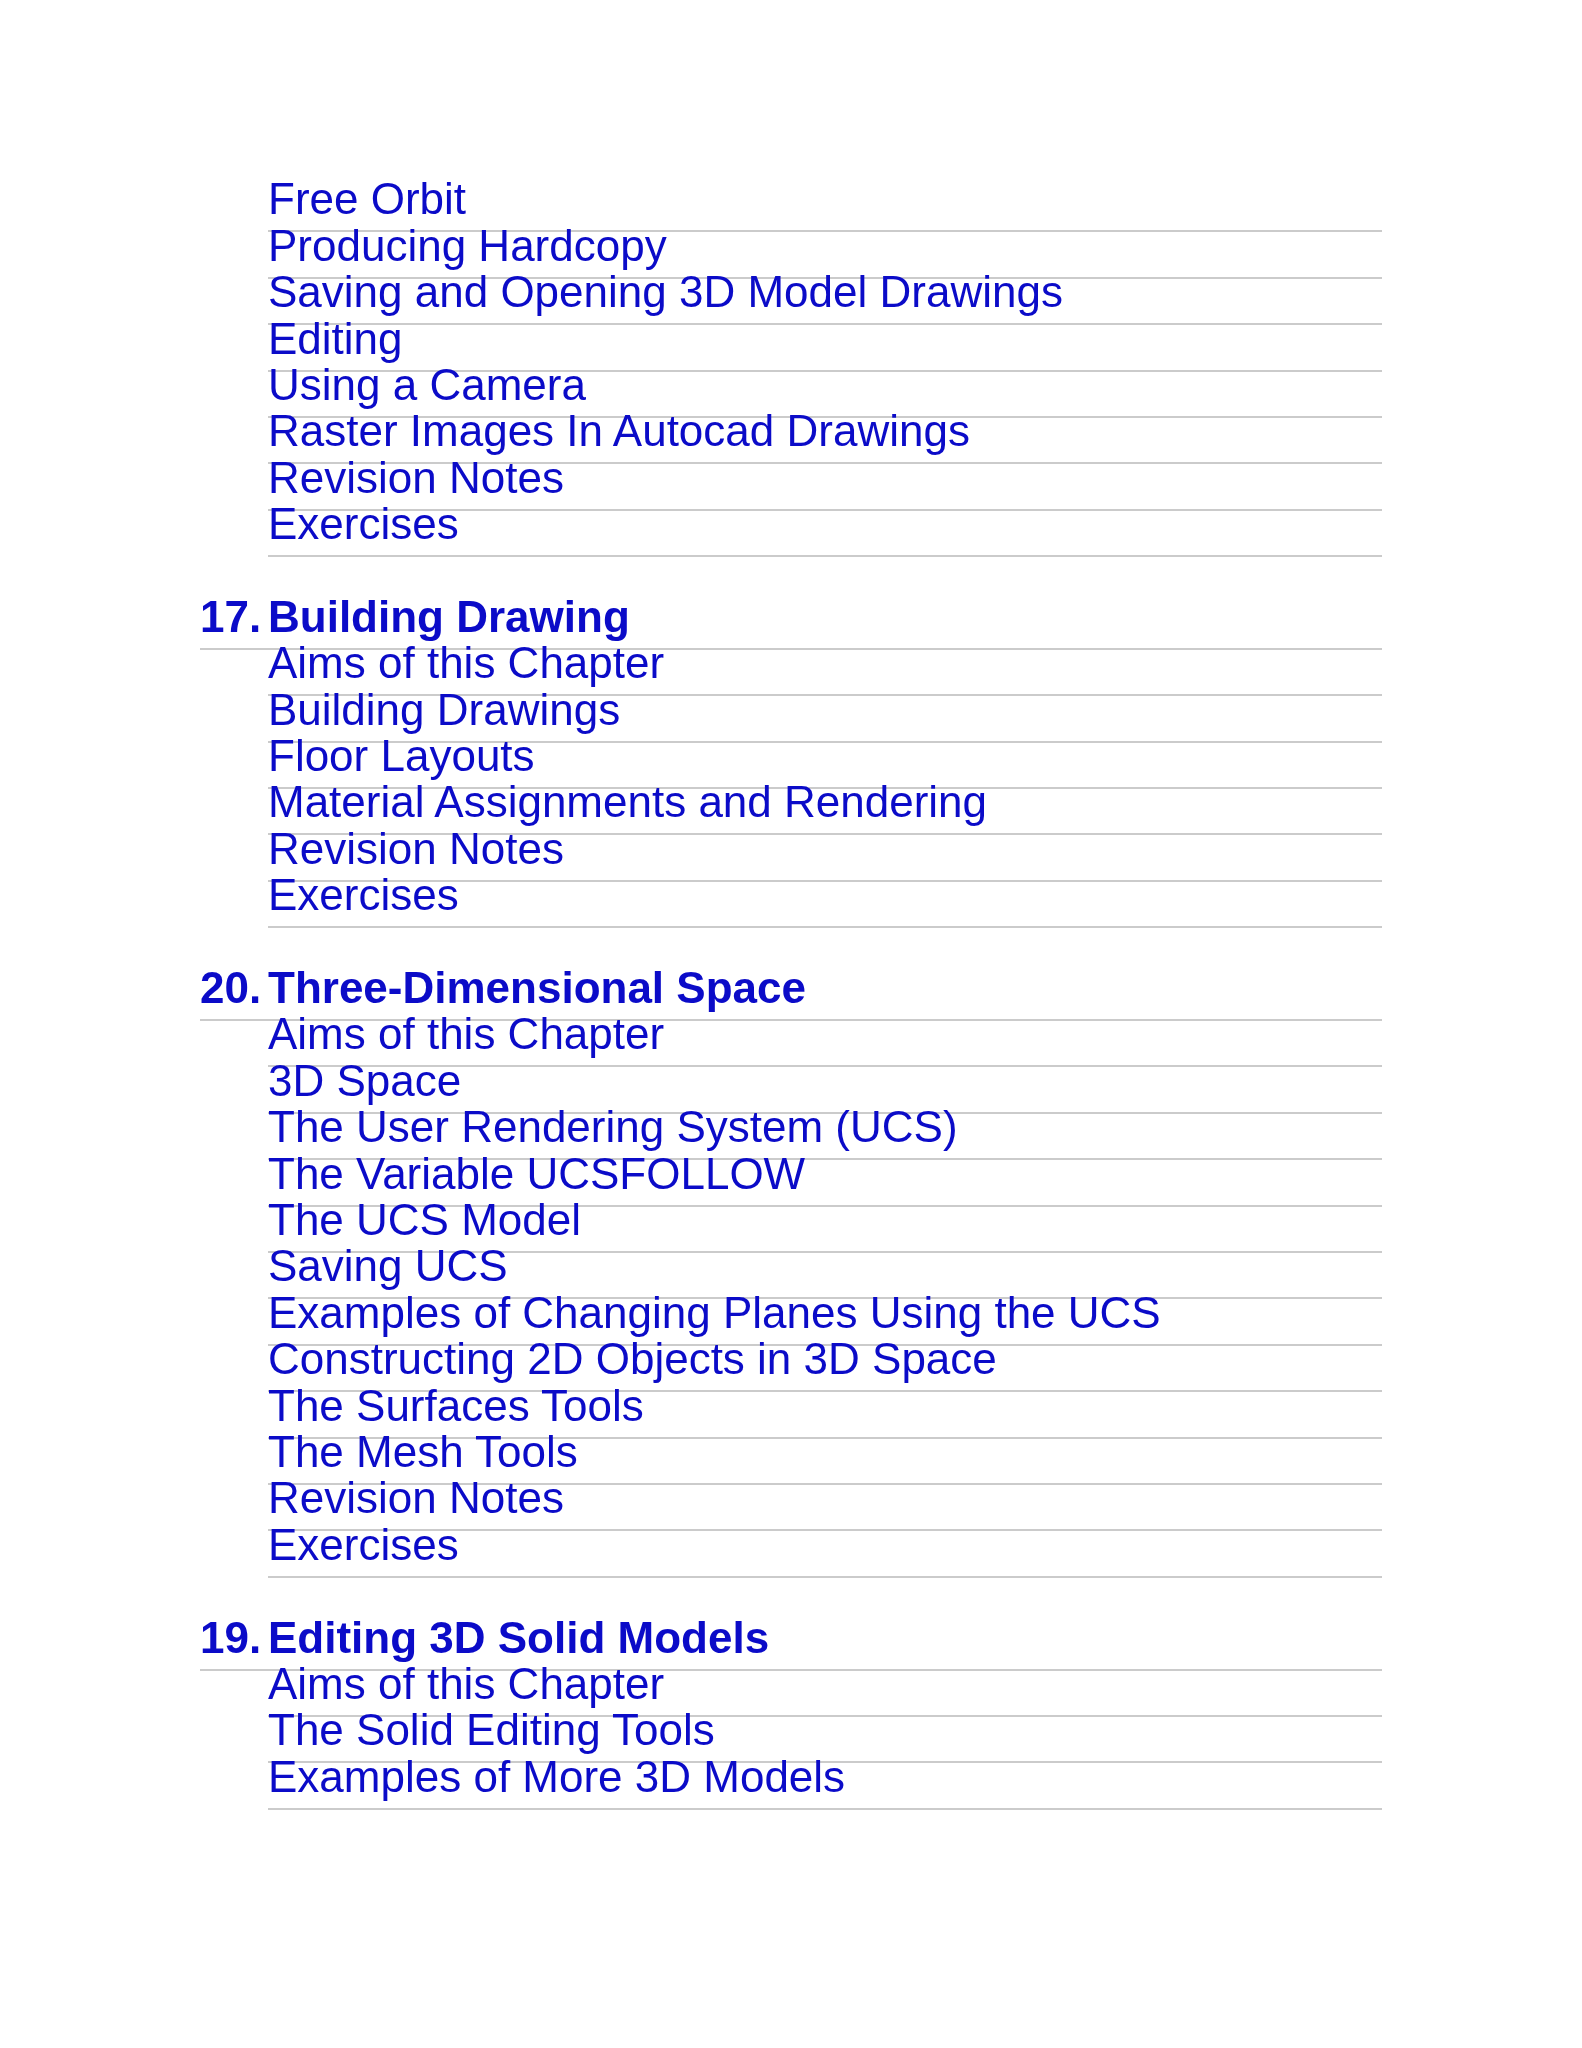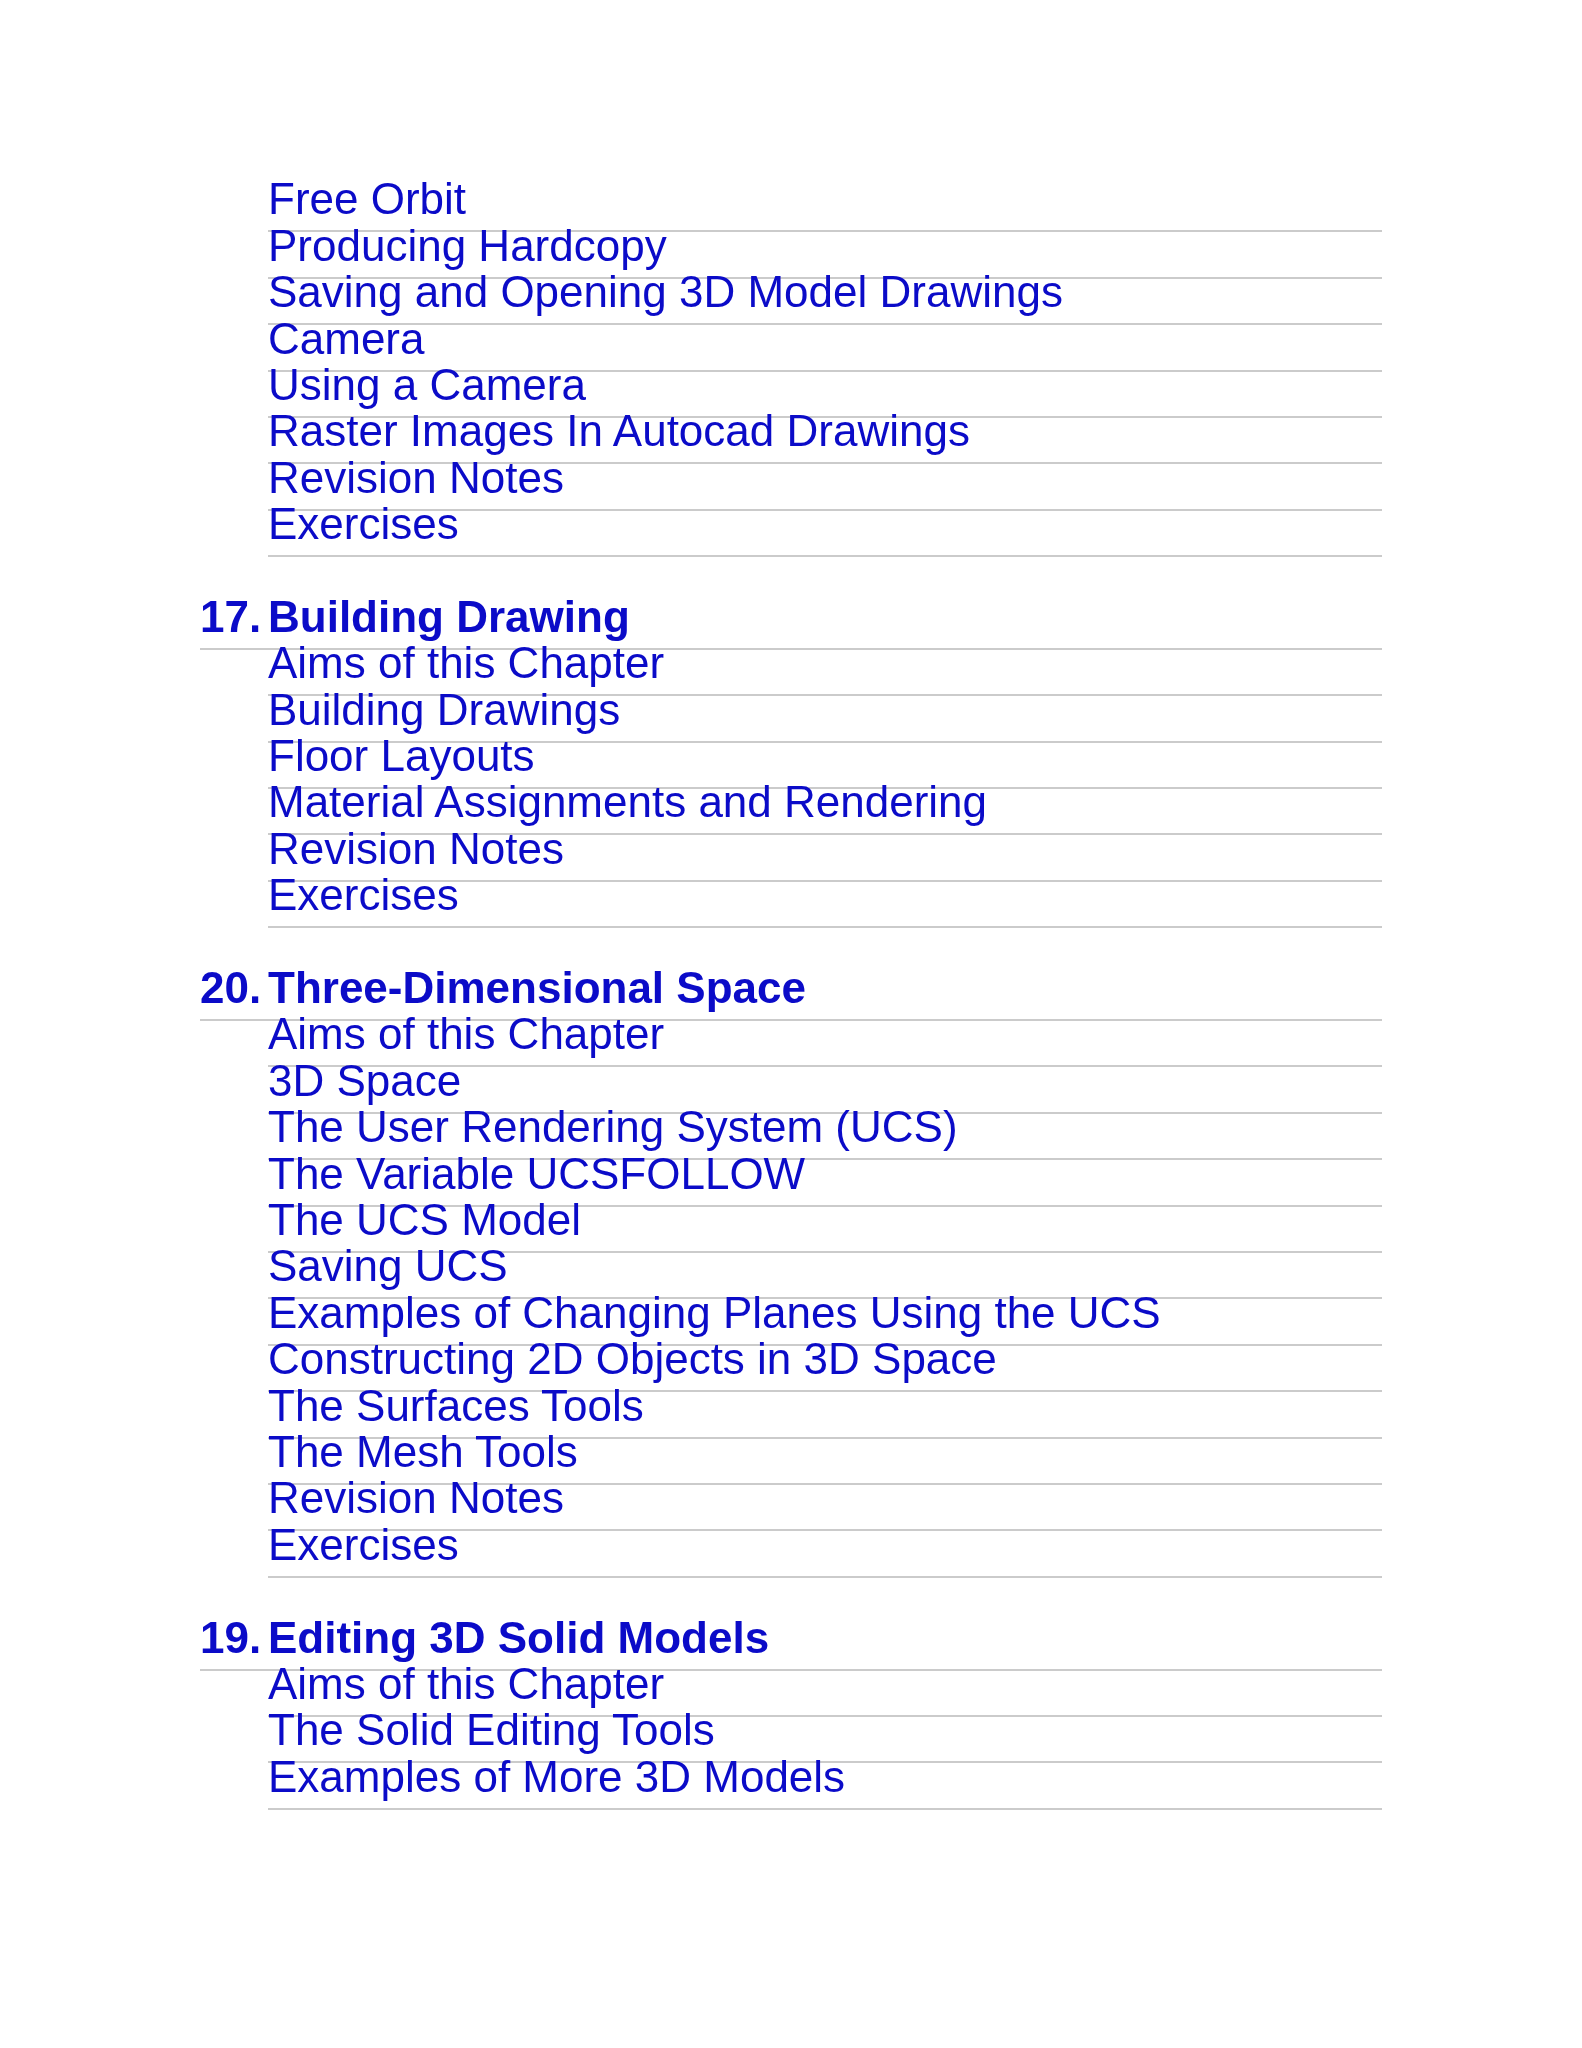--- a/index.html
+++ b/index.html
@@ -62,21 +62,21 @@
     <div class="row item">
         <span class="txt">Free Orbit</span>
       </div>
     <div class="row item">
         <span class="txt">Producing Hardcopy</span>
       </div>
     <div class="row item">
         <span class="txt">Saving and Opening 3D Model Drawings</span>
       </div>
     <div class="row item">
-        <span class="txt">Camera</span>
+        <span class="txt">Editing</span>
       </div>
     <div class="row item">
         <span class="txt">Using a Camera</span>
       </div>
     <div class="row item">
         <span class="txt">Raster Images In Autocad Drawings</span>
       </div>
     <div class="row item">
         <span class="txt">Revision Notes</span>
       </div>

